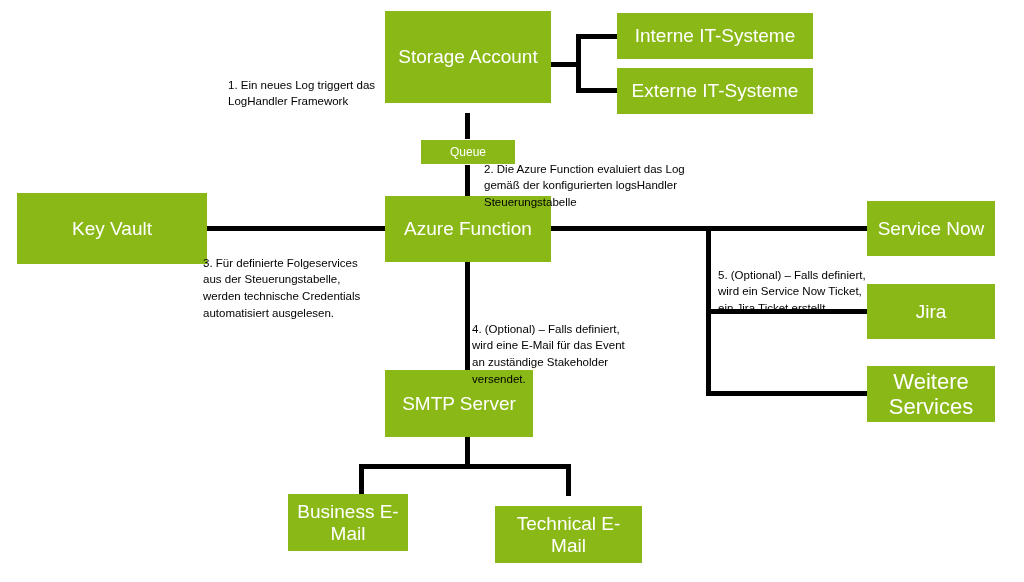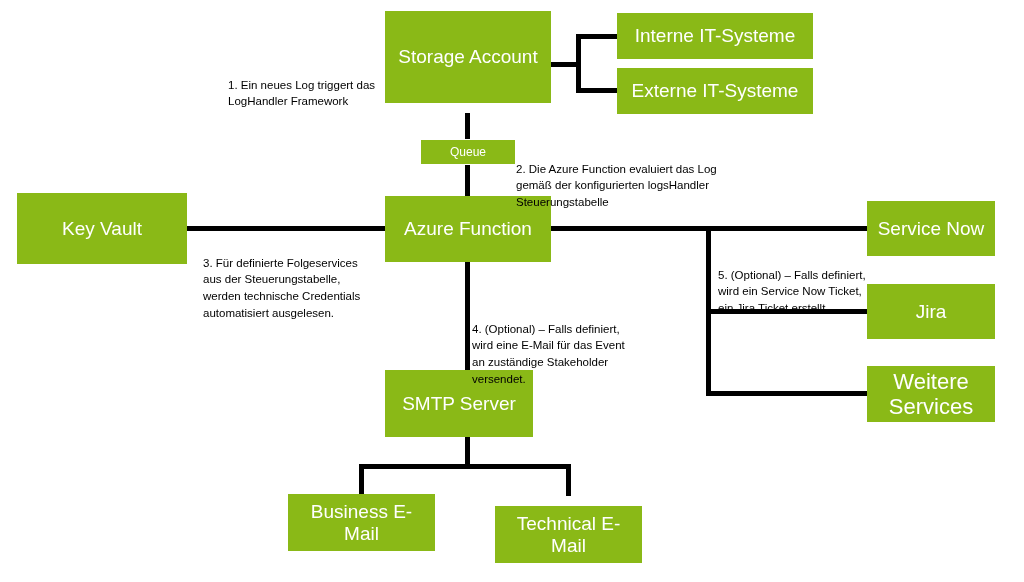--- a/index.html
+++ b/index.html
@@ -97,21 +97,21 @@
   </div>
 
   <div class="node" style="left:617px; top:13px; width:196px; height:46px;">
     <span>Interne IT-Systeme</span>
   </div>
 
   <div class="node" style="left:617px; top:68px; width:196px; height:46px;">
     <span>Externe IT-Systeme</span>
   </div>
 
-  <div class="node" style="left:17px; top:193px; width:170px; height:71px;">
+  <div class="node" style="left:17px; top:193px; width:190px; height:71px;">
     <span>Key Vault</span>
   </div>
 
   <div class="node" style="left:385px; top:196px; width:166px; height:66px;">
     <span>Azure Function</span>
   </div>
 
   <div class="node" style="left:867px; top:201px; width:128px; height:55px;">
     <span>Service Now</span>
   </div>
@@ -121,33 +121,33 @@
   </div>
 
   <div class="node small" style="left:867px; top:366px; width:128px; height:56px;">
     <span>Weitere Services</span>
   </div>
 
   <div class="node" style="left:385px; top:370px; width:148px; height:67px;">
     <span>SMTP Server</span>
   </div>
 
-  <div class="node" style="left:288px; top:494px; width:147px; height:57px;">
+  <div class="node" style="left:288px; top:494px; width:120px; height:57px;">
     <span>Business E-Mail</span>
   </div>
 
   <div class="node" style="left:495px; top:506px; width:147px; height:57px;">
     <span>Technical E-Mail</span>
   </div>
 
   <div class="note" style="left:228px; top:60px; width:155px;">
     <span>1. Ein neues Log triggert das LogHandler Framework</span>
   </div>
 
-  <div class="note" style="left:484px; top:144px; width:205px;margin-left:32px;">
+  <div class="note" style="left:484px; top:144px; width:205px;">
     <span>2. Die Azure Function evaluiert das Log gemäß der konfigurierten logsHandler Steuerungstabelle</span>
   </div>
 
   <div class="note" style="left:203px; top:238px; width:165px;">
     <span>3. Für definierte Folgeservices aus der Steuerungstabelle, werden technische Credentials automatisiert ausgelesen.</span>
   </div>
 
   <div class="note" style="left:472px; top:304px; width:160px;">
     <span>4. (Optional) – Falls definiert, wird eine E-Mail für das Event an zuständige Stakeholder versendet.</span>
   </div>

